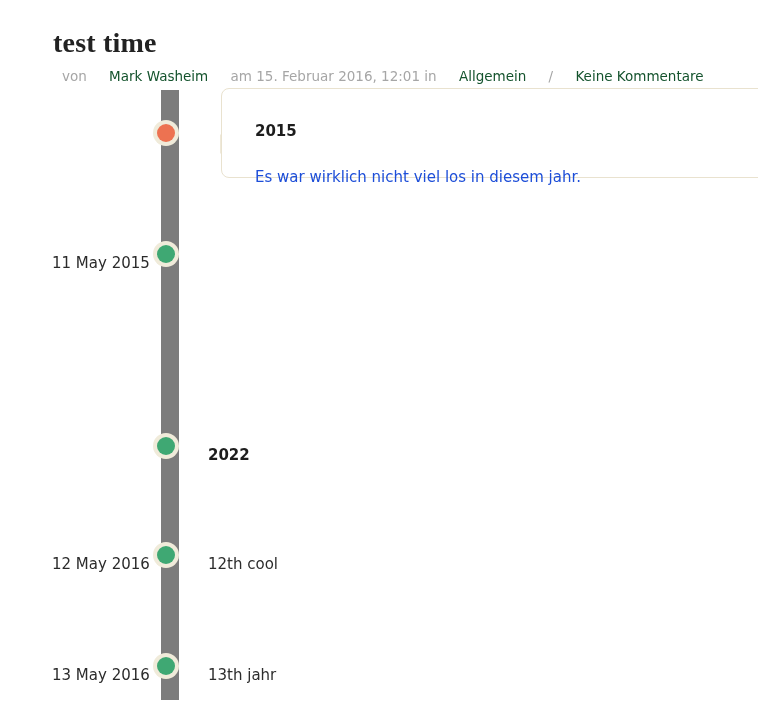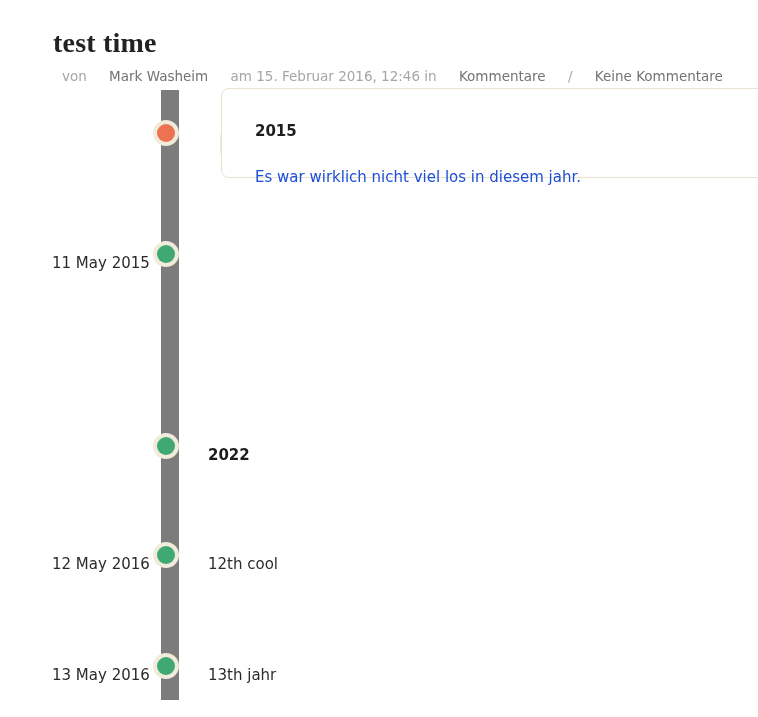--- a/index.html
+++ b/index.html
@@ -14,21 +14,21 @@
   .post-title {
     position: absolute; left: 26px; top: 0px;
     font-family: "Liberation Serif", "DejaVu Serif", serif;
     font-size: 28px; font-weight: bold; color: #222222;
     letter-spacing: 0.2px;
   }
   .byline {
     position: absolute; left: 26px; top: 41px;
     font-size: 13.5px; color: #a6a6a6;
   }
-  .byline .lnk { color: #737373; cursor: pointer; text-decoration: none; }
+  .byline .lnk { color: #14532d; cursor: pointer; text-decoration: none; }
 
   
   .timeline { position: absolute; left: 0; top: 0; width: 758px; height: 530px; }
   .tl-bar {
     position: absolute; left: 143px; top: 72px;
     width: 9px; height: 610px; background: #7c7c7c;
   }
   .tl-dot {
     position: absolute; left: 135px;
     width: 26px; height: 26px; border-radius: 50%;
@@ -81,22 +81,22 @@
 </head>
 <body>
 
 <div class="page">
 
   <h1 class="post-title">test time</h1>
 
   <div class="byline">
     <span>von</span>
     <span class="lnk">Mark Washeim</span>
-    <span>am 15. Februar 2016, 12:46 in</span>
-    <span class="lnk">Kommentare</span>
+    <span>am 15. Februar 2016, 12:01 in</span>
+    <span class="lnk">Allgemein</span>
     <span>/</span>
     <span class="lnk">Keine Kommentare</span>
   </div>
 
   <div class="timeline">
 
     <div class="tl-bar"></div>
 
     <div class="tl-dot row-2015">
       <span class="core core-orange"></span>

